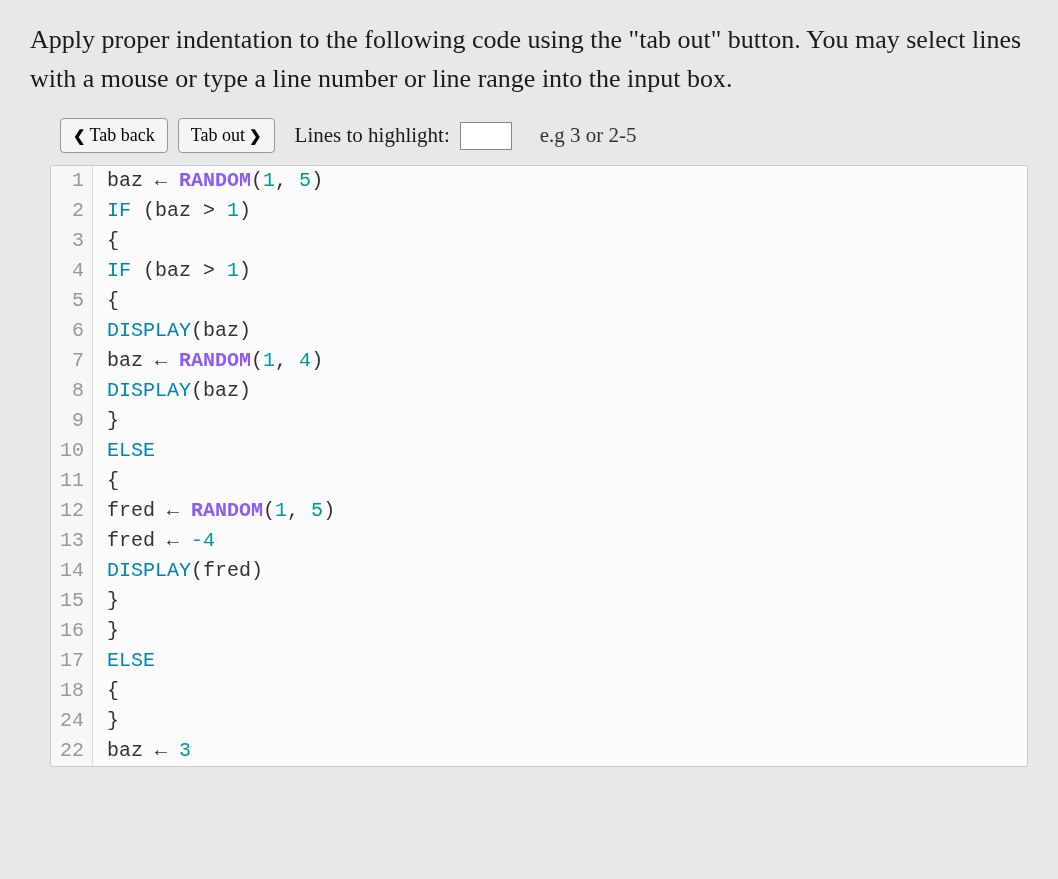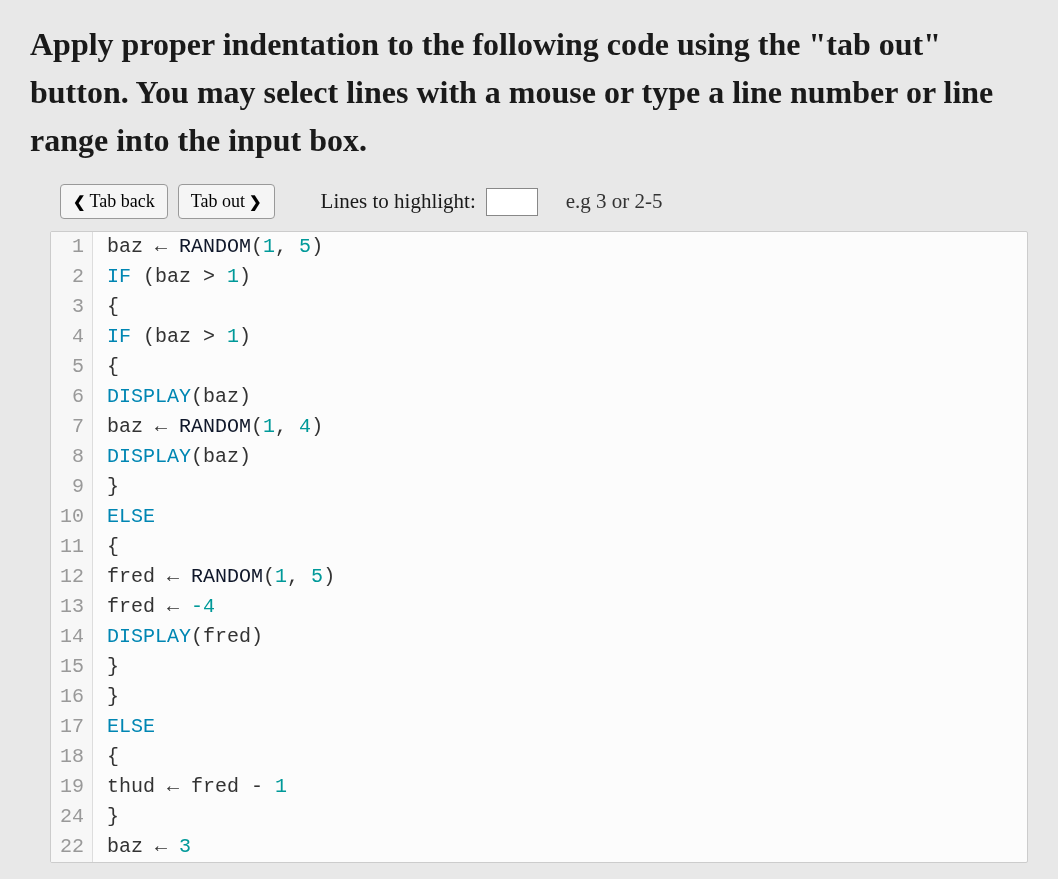--- a/index.html
+++ b/index.html
@@ -7,24 +7,24 @@
       margin: 0;
       padding: 0;
     }
     body {
       font-family: Georgia, 'Times New Roman', serif;
       background: #e8e8e8;
       padding: 20px 30px;
       color: #1a1a1a;
     }
     .instruction {
-      font-size: 32px;
+      font-size: 26px;
       line-height: 1.5;
       margin-bottom: 20px;
-      font-weight: bold;
+      font-weight: normal;
     }
     .toolbar {
       display: flex;
       align-items: center;
       gap: 10px;
       margin-bottom: 12px;
       font-size: 21px;
       padding-left: 30px;
     }
     .btn {
@@ -37,21 +37,21 @@
       cursor: pointer;
       display: inline-flex;
       align-items: center;
       gap: 4px;
     }
     .chevron {
       font-weight: bold;
       font-size: 15px;
     }
     .label-hl {
-      margin-left: 36px;
+      margin-left: 10px;
     }
     .hl-input {
       width: 52px;
       height: 28px;
       border: 1px solid #888;
       background: #fff;
       font-size: 16px;
       padding: 2px 4px;
     }
     .hint {
@@ -80,21 +80,21 @@
       background: #f7f7f7;
       border-right: 1px solid #ddd;
       user-select: none;
       flex-shrink: 0;
     }
     .code {
       padding: 0 0 0 14px;
       white-space: pre;
       flex: 1;
     }
-    .kw-red { color: #0f172a; }
+    .kw-red { color: #8b5cf6; font-weight: bold; }
     .kw-blue { color: #0086b3; }
     .num { color: #009999; }
     .ident { color: #333; }
     .op { color: #333; }
   </style>
 </head>
 <body>
 
 <p class="instruction">Apply proper indentation to the following code using the "tab out" button. You may select lines with a mouse or type a line number or line range into the input box.</p>
 
@@ -179,24 +179,20 @@
     </div>
     <div class="code-row">
       <div class="ln">17</div>
       <div class="code"><span class="kw-blue">ELSE</span></div>
     </div>
     <div class="code-row">
       <div class="ln">18</div>
       <div class="code"><span class="ident">{</span></div>
     </div>
     <div class="code-row">
-      <div class="ln">19</div>
-      <div class="code"><span class="ident">thud </span><span class="op">←</span><span class="ident"> fred </span><span class="op">-</span><span class="ident"> </span><span class="num">1</span></div>
-    </div>
-    <div class="code-row">
       <div class="ln">24</div>
       <div class="code"><span class="ident">}</span></div>
     </div>
     <div class="code-row">
       <div class="ln">22</div>
       <div class="code"><span class="ident">baz </span><span class="op">←</span><span class="ident"> </span><span class="num">3</span></div>
     </div>
   </div>
 
 </body></html>

